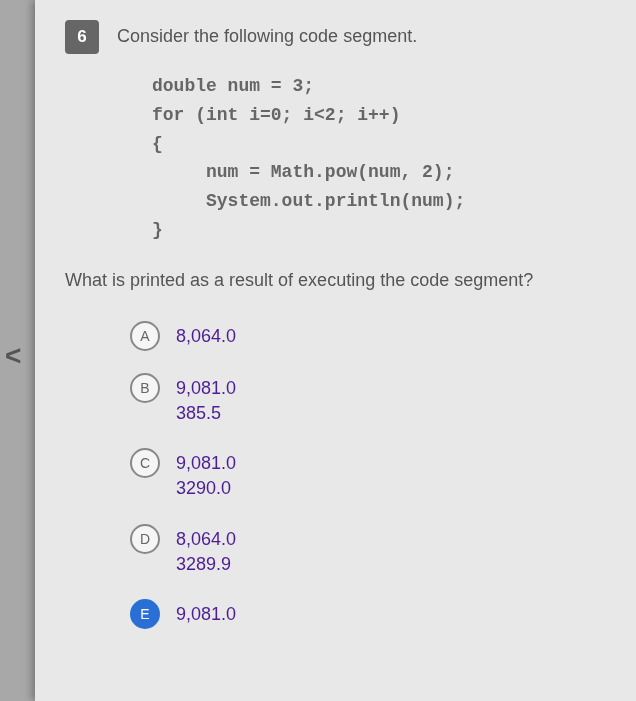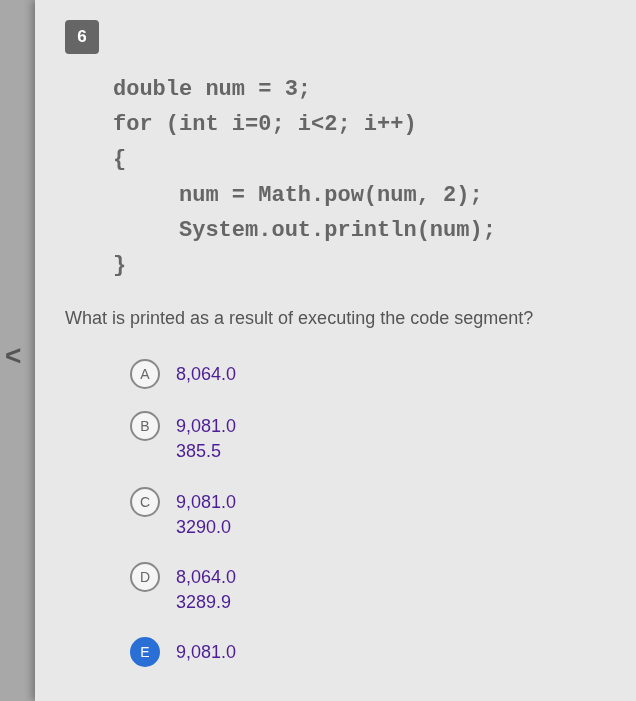--- a/index.html
+++ b/index.html
@@ -50,24 +50,24 @@
       flex-shrink: 0;
     }
     .question-intro {
       color: #555;
       font-size: 18px;
       padding-top: 6px;
     }
     .code-block {
       font-family: 'Courier New', monospace;
       color: #666;
-      font-size: 22px;
+      font-size: 18px;
       font-weight: bold;
       line-height: 1.6;
-      margin-left: 48px;
+      margin-left: 87px;
       margin-bottom: 25px;
       white-space: pre;
     }
     .question-text {
       color: #555;
       font-size: 18px;
       margin-bottom: 30px;
     }
     .options {
       margin-left: 65px;
@@ -108,20 +108,21 @@
     }
   </style>
 </head>
 <body>
 
 <div class="nav-back">&lt;</div>
 
 <div class="page">
   <div class="header-row">
     <div class="question-num">6</div>
+    <div class="question-intro">Consider the following code segment.</div>
   </div>
 
   <div class="code-block">double num = 3;
 for (int i=0; i&lt;2; i++)
 {
      num = Math.pow(num, 2);
      System.out.println(num);
 }</div>
 
   <div class="question-text">What is printed as a result of executing the code segment?</div>

